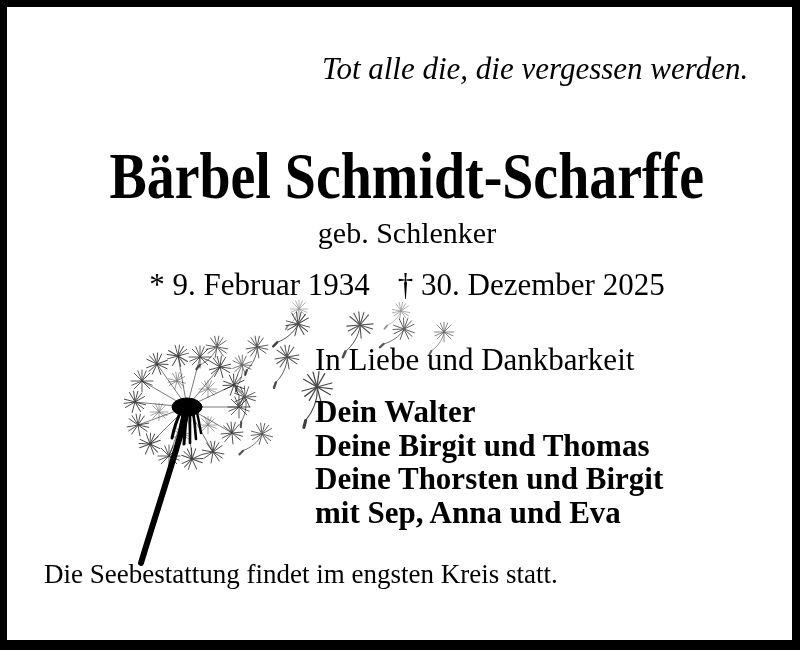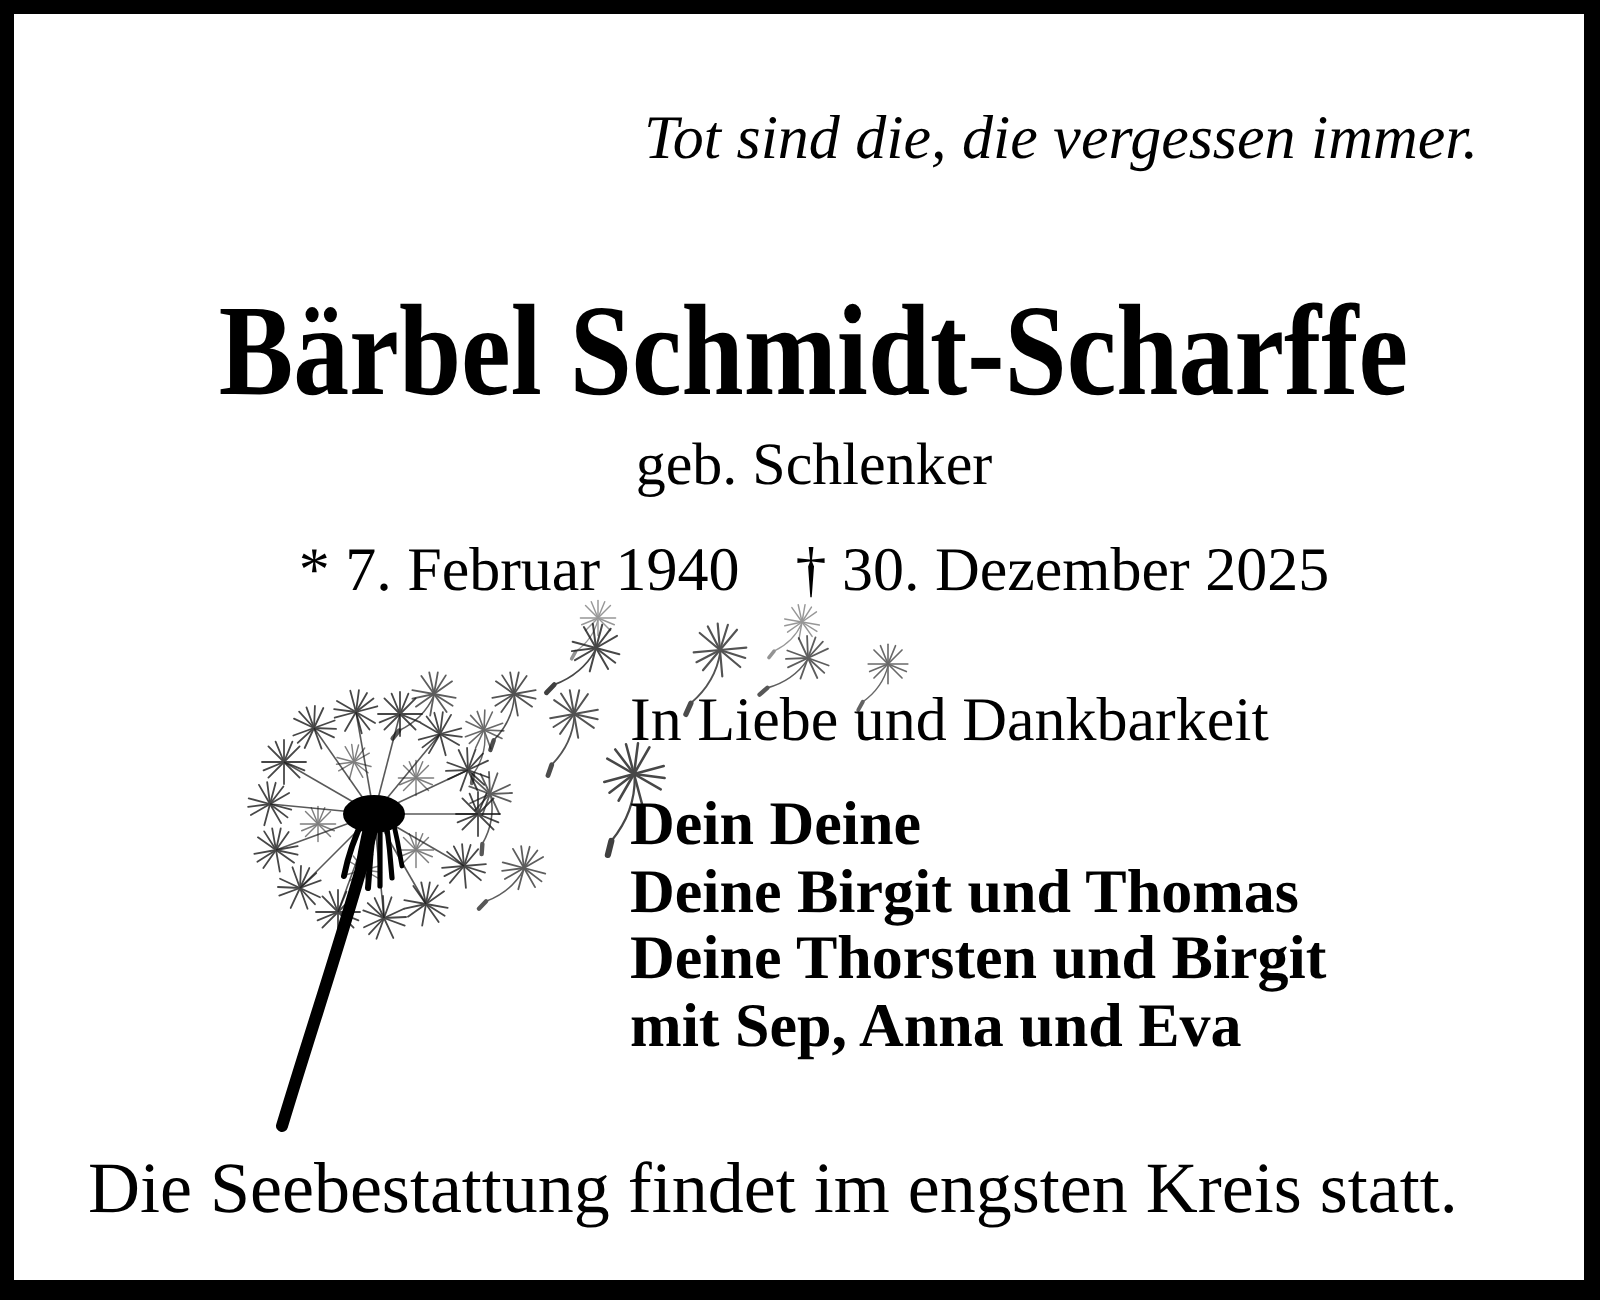--- a/index.html
+++ b/index.html
@@ -41,45 +41,45 @@
   .closing{
     position:absolute;left:308px;top:336px;
     font-size:31px;line-height:34px;white-space:nowrap;
   }
   .family{
     position:absolute;left:308px;top:388px;
     font-size:31px;font-weight:bold;line-height:33.5px;
     white-space:nowrap;
   }
   .footer{
-    position:absolute;left:37px;top:570px;
-    font-size:36px;line-height:34px;white-space:nowrap;text-align:right;
+    position:absolute;left:37px;top:550px;
+    font-size:27px;line-height:34px;white-space:nowrap;text-align:right;
   }
   .dandelion{
     position:absolute;left:95px;top:288px;
     width:380px;height:285px;
   }
 </style>
 </head>
 <body>
 
 <div class="page">
 
   <div class="epigraph">
-    <div>Tot sind die, die vergessen immer.</div>
+    <div>Tot alle die, die vergessen werden.</div>
   </div>
 
   <div class="name-wrap">
     <span class="name">Bärbel Schmidt-Scharffe</span>
   </div>
 
   <div class="maiden">geb. Schlenker</div>
 
   <div class="dates">
-    <span>* 7. Februar 1940</span>
+    <span>* 9. Februar 1934</span>
     <span>† 30. Dezember 2025</span>
   </div>
 
   <svg class="dandelion" viewBox="0 0 380 285" xmlns="http://www.w3.org/2000/svg" aria-hidden="true">
     <defs>
       <g id="p" stroke="#1a1a1a" stroke-width="0.9" stroke-linecap="round" fill="none">
         <line x1="0" y1="0" x2="0" y2="-11"></line>
         <line x1="0" y1="0" x2="7.8" y2="-7.8"></line>
         <line x1="0" y1="0" x2="11" y2="0"></line>
         <line x1="0" y1="0" x2="7.8" y2="7.8"></line>
@@ -162,21 +162,21 @@
       <use href="#fs" transform="translate(299,16) rotate(10) scale(0.8)" opacity="0.45"></use>
       <use href="#fs" transform="translate(143,102) rotate(-25)" opacity="0.7"></use>
       <use href="#fs" transform="translate(160,139) rotate(15)" opacity="0.7"></use>
       <use href="#fs" transform="translate(185,62) rotate(-10) scale(1.1)" opacity="0.75"></use>
     </g>
   </svg>
 
   <div class="closing">In Liebe und Dankbarkeit</div>
 
   <div class="family">
-    <div>Dein Deine</div>
+    <div>Dein Walter</div>
     <div>Deine Birgit und Thomas</div>
     <div>Deine Thorsten und Birgit</div>
     <div>mit Sep, Anna und Eva</div>
   </div>
 
   <div class="footer">Die Seebestattung findet im engsten Kreis statt.</div>
 
 </div>
 
 </body></html>

